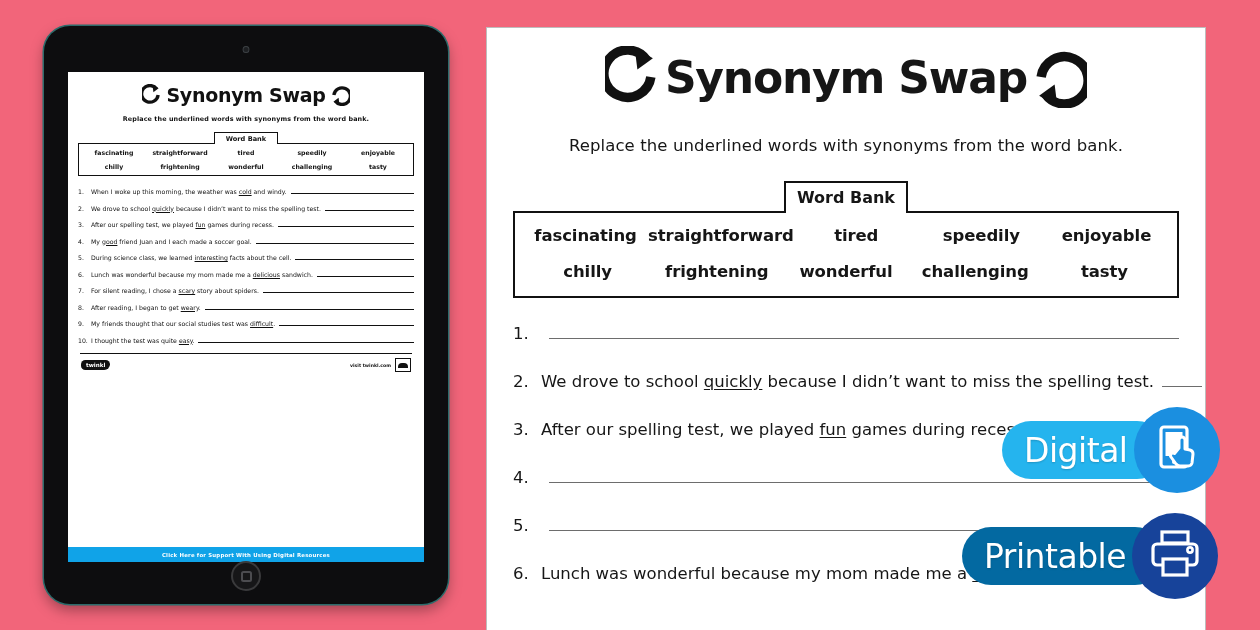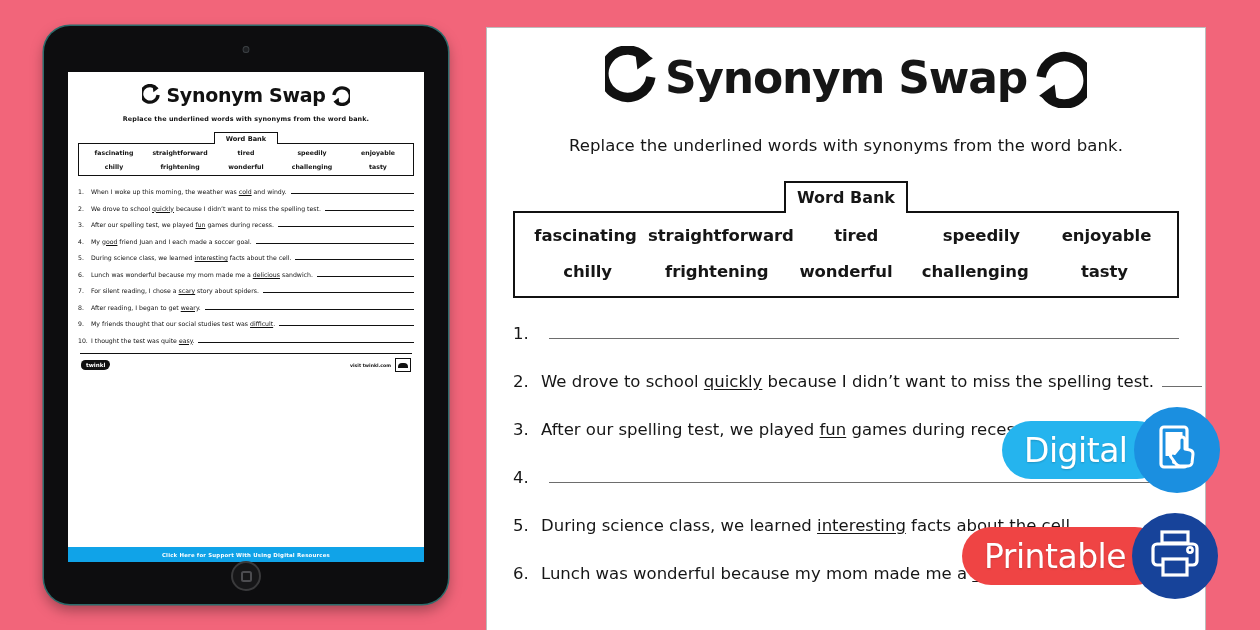--- a/index.html
+++ b/index.html
@@ -107,21 +107,21 @@
   .badge { position:absolute; display:flex; align-items:center; height:58px; }
   #digital-badge { left: 1002px; top: 421px; }
   #printable-badge { left: 962px; top: 527px; }
   .badge .pill {
     height:58px; display:flex; align-items:center; padding:0 38px 0 22px;
     border-radius: 29px; color:#fff; font-size:33px; font-weight:400;
     font-family:"DejaVu Sans", sans-serif; letter-spacing:-.5px;
     text-shadow: 0 1px 2px rgba(0,0,0,.18);
   }
   #digital-badge .pill { background:#25b4ee; }
-  #printable-badge .pill { background:#ef4444; }
+  #printable-badge .pill { background:#0369a1; }
   .badge .circle {
     width:86px; height:86px; border-radius:50%;
     margin-left:-32px; display:flex; align-items:center; justify-content:center;
   }
   #digital-badge .circle { background:#1b8fe0; }
   #printable-badge .circle { background:#17439a; }
 
   
   .arrow-svg { display:block; }
 </style>
@@ -298,21 +298,20 @@
             <span class="s-num">3.</span>
             <span class="s-text">After our spelling test, we played <u>fun</u> games during recess.</span>
             <span class="s-answer"></span>
           </div>
           <div class="sentence">
             <span class="s-num">4.</span>
             <span class="s-answer"></span>
           </div>
           <div class="sentence">
             <span class="s-num">5.</span>
-            <span class="s-text">During science class, we learned <u>interesting</u> facts about the cell.</span>
             <span class="s-answer"></span>
           </div>
           <div class="sentence">
             <span class="s-num">6.</span>
             <span class="s-text">Lunch was wonderful because my mom made me a <u>delicious</u> sandwich.</span>
             <span class="s-answer"></span>
           </div>
         </div>
     </div>
   </div>

